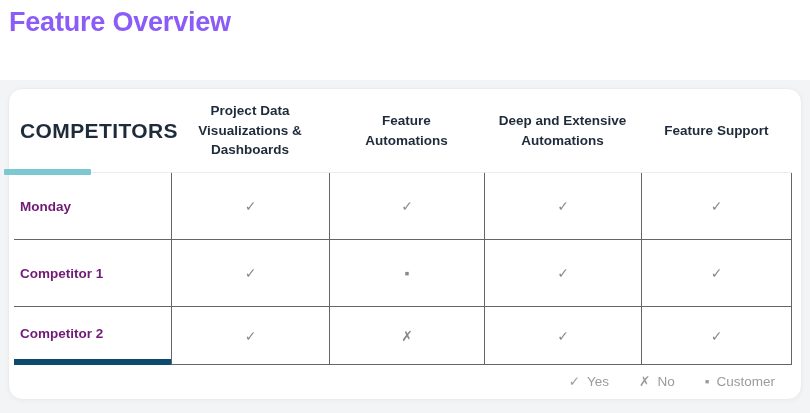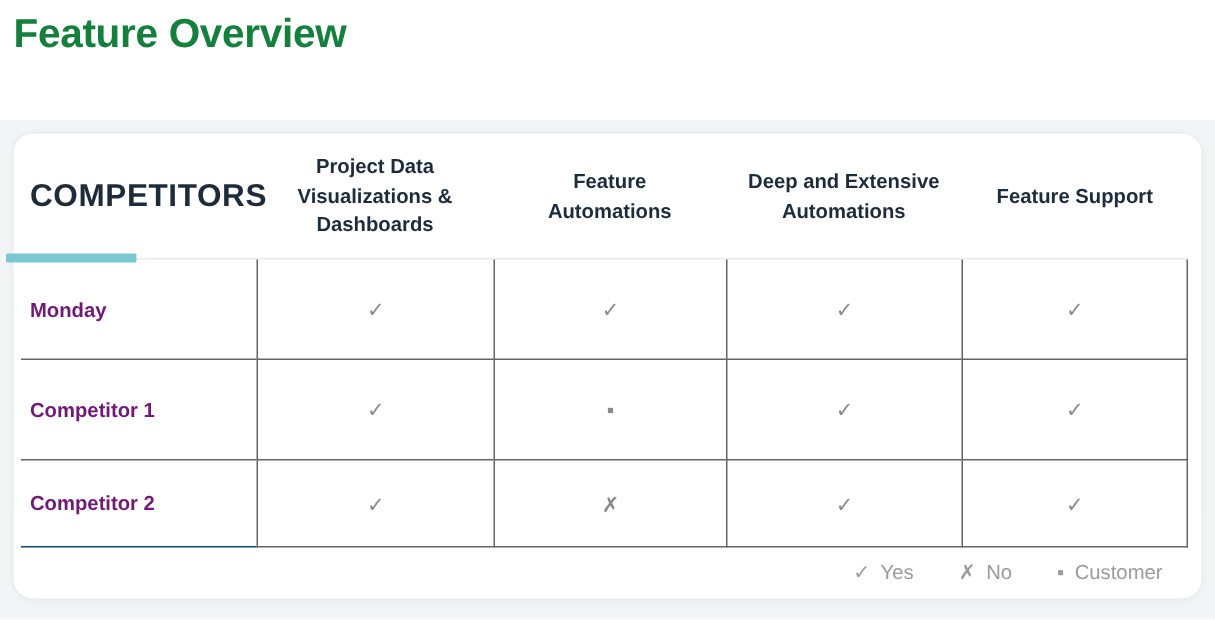--- a/index.html
+++ b/index.html
@@ -5,21 +5,21 @@
   html,body { margin:0; padding:0; }
   body {
     width:810px; height:413px;
     font-family:"Liberation Sans", sans-serif;
     background:#ffffff;
     overflow:hidden;
   }
   .top-area { height:80px; background:#ffffff; }
   h1.page-title {
     margin:0; padding:7px 0 0 9px;
-    font-size:27px; font-weight:700; color:#15803d;
+    font-size:27px; font-weight:700; color:#8b5cf6;
     letter-spacing:-0.2px;
   }
   .gray-zone {
     height:333px; background:#f3f4f5;
     padding:8px 8px 0 8px; box-sizing:border-box;
   }
   .card {
     position:relative;
     height:310px;
     background:#ffffff;
@@ -55,21 +55,21 @@
     line-height:1.45;
     border-bottom:1px solid #ececec;
     box-sizing:border-box;
   }
   .rlabel {
     display:flex; align-items:center;
     padding-left:6px;
     font-size:13.5px; font-weight:700; color:#701a75;
     border-bottom:1px solid #656565;
   }
-  .rlabel.last { border-bottom:1px solid #0c4a6e; }
+  .rlabel.last { border-bottom:6px solid #0c4a6e; }
   .cell {
     display:flex; align-items:center; justify-content:center;
     font-size:14px; color:#898989;
     border-left:1px solid #656565;
     border-bottom:1px solid #656565;
   }
   .cell.colend { border-right:1px solid #656565; }
   .legend {
     position:absolute; right:26px; bottom:10px;
     display:flex; gap:30px;

